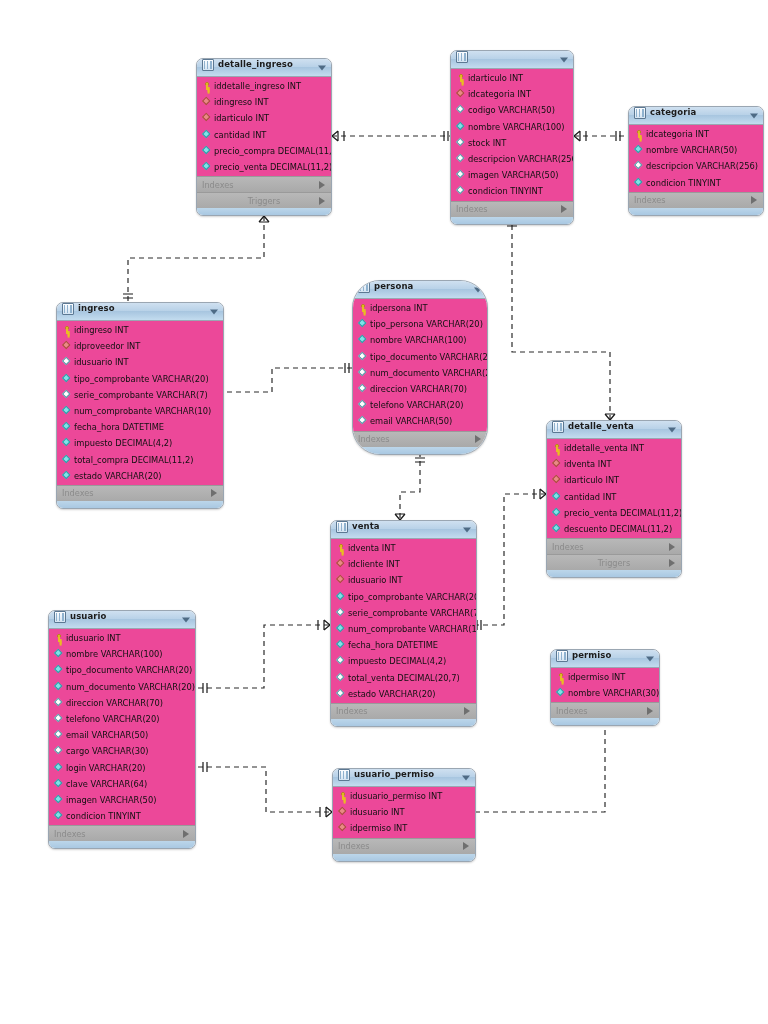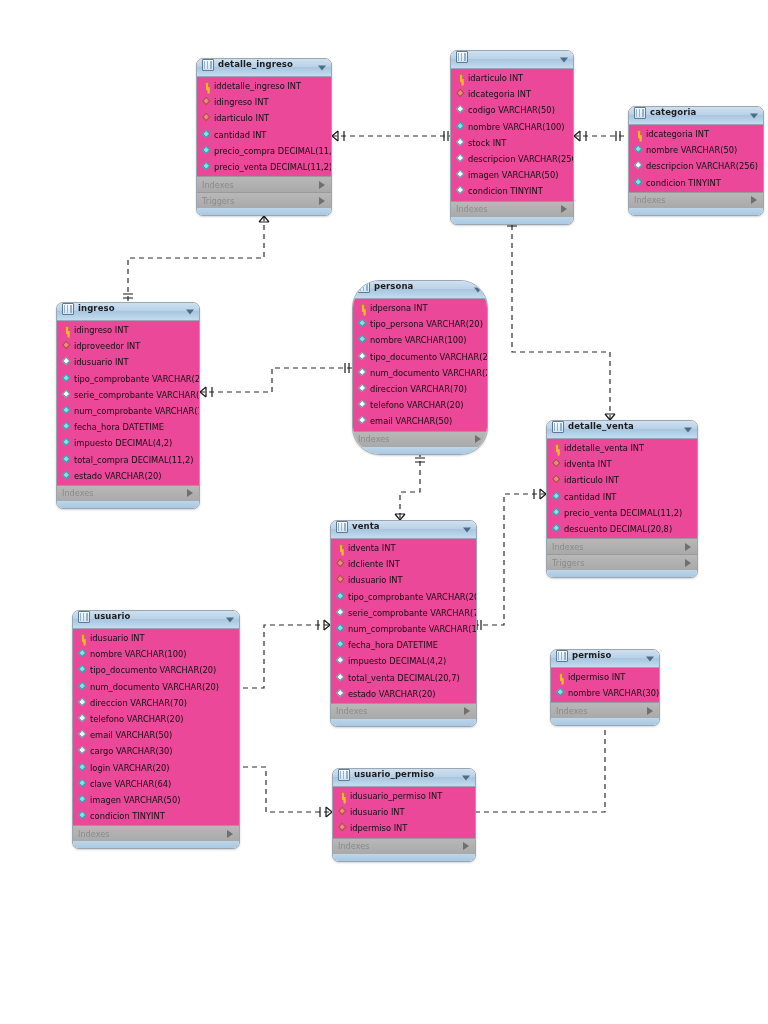--- a/index.html
+++ b/index.html
@@ -74,21 +74,21 @@
   }
   .g.fk:before{background:#e98a84;border-color:#a8433c;}
   .g.nn:before{background:#7fe3e8;border-color:#2e92a0;}
   .g.nul:before{background:#ffffff;border-color:#4a8fa0;}
   .footer{
     height:15px;display:flex;align-items:center;padding:0 5px;
     background:linear-gradient(to bottom,#b8b8b8,#a9a9a9);
     border-top:1px solid #9a9a9a;
     font-size:8.2px;color:#8b8b8b;position:relative;
   }
-  .footer.second{border-top:1px solid #9a9a9a;}
+  .footer.second{border-top:1px solid #9a9a9a;justify-content:center;}
   .footer .arw{
     position:absolute;right:6px;top:50%;transform:translateY(-50%);
     width:0;height:0;border-top:4px solid transparent;border-bottom:4px solid transparent;
     border-left:6px solid #6f6f6f;
   }
   .tbl .base{
     height:7px;
     background:linear-gradient(to bottom,#bcd6ea,#a9c8e2);
   }
 </style>
@@ -284,21 +284,21 @@
           <span class="g dia nn"></span>
           <span>condicion TINYINT</span>
         </div>
       </div>
       <div class="footer">
         <span>Indexes</span>
         <span class="arw"></span>
       </div>
       <div class="base"></div>
     </div>
-    <div class="tbl" style="left: 56px; top: 302px; width: 144px;">
+    <div class="tbl" style="left: 56px; top: 302px; width: 168px;">
       <div class="hdr">
         <span class="tico"></span>
         <span class="tname">ingreso</span>
         <span class="caret"></span>
       </div>
       <div class="cols">
         <div class="row">
           <span class="g pk"></span>
           <span>idingreso INT</span>
         </div>
@@ -384,21 +384,21 @@
           <span class="g dia nul"></span>
           <span>email VARCHAR(50)</span>
         </div>
       </div>
       <div class="footer">
         <span>Indexes</span>
         <span class="arw"></span>
       </div>
       <div class="base"></div>
     </div>
-    <div class="tbl" style="left: 546px; top: 420px; width: 152px;">
+    <div class="tbl" style="left: 546px; top: 420px; width: 136px;">
       <div class="hdr">
         <span class="tico"></span>
         <span class="tname">detalle_venta</span>
         <span class="caret"></span>
       </div>
       <div class="cols">
         <div class="row">
           <span class="g pk"></span>
           <span>iddetalle_venta INT</span>
         </div>
@@ -413,21 +413,21 @@
         <div class="row">
           <span class="g dia nn"></span>
           <span>cantidad INT</span>
         </div>
         <div class="row">
           <span class="g dia nn"></span>
           <span>precio_venta DECIMAL(11,2)</span>
         </div>
         <div class="row">
           <span class="g dia nn"></span>
-          <span>descuento DECIMAL(20,8)</span>
+          <span>descuento DECIMAL(11,2)</span>
         </div>
       </div>
       <div class="footer">
         <span>Indexes</span>
         <span class="arw"></span>
       </div>
       <div class="footer second">
         <span>Triggers</span>
         <span class="arw"></span>
       </div>
@@ -480,21 +480,21 @@
           <span class="g dia nul"></span>
           <span>estado VARCHAR(20)</span>
         </div>
       </div>
       <div class="footer">
         <span>Indexes</span>
         <span class="arw"></span>
       </div>
       <div class="base"></div>
     </div>
-    <div class="tbl" style="left: 72px; top: 610px; width: 168px;">
+    <div class="tbl" style="left: 48px; top: 610px; width: 148px;">
       <div class="hdr">
         <span class="tico"></span>
         <span class="tname">usuario</span>
         <span class="caret"></span>
       </div>
       <div class="cols">
         <div class="row">
           <span class="g pk"></span>
           <span>idusuario INT</span>
         </div>

